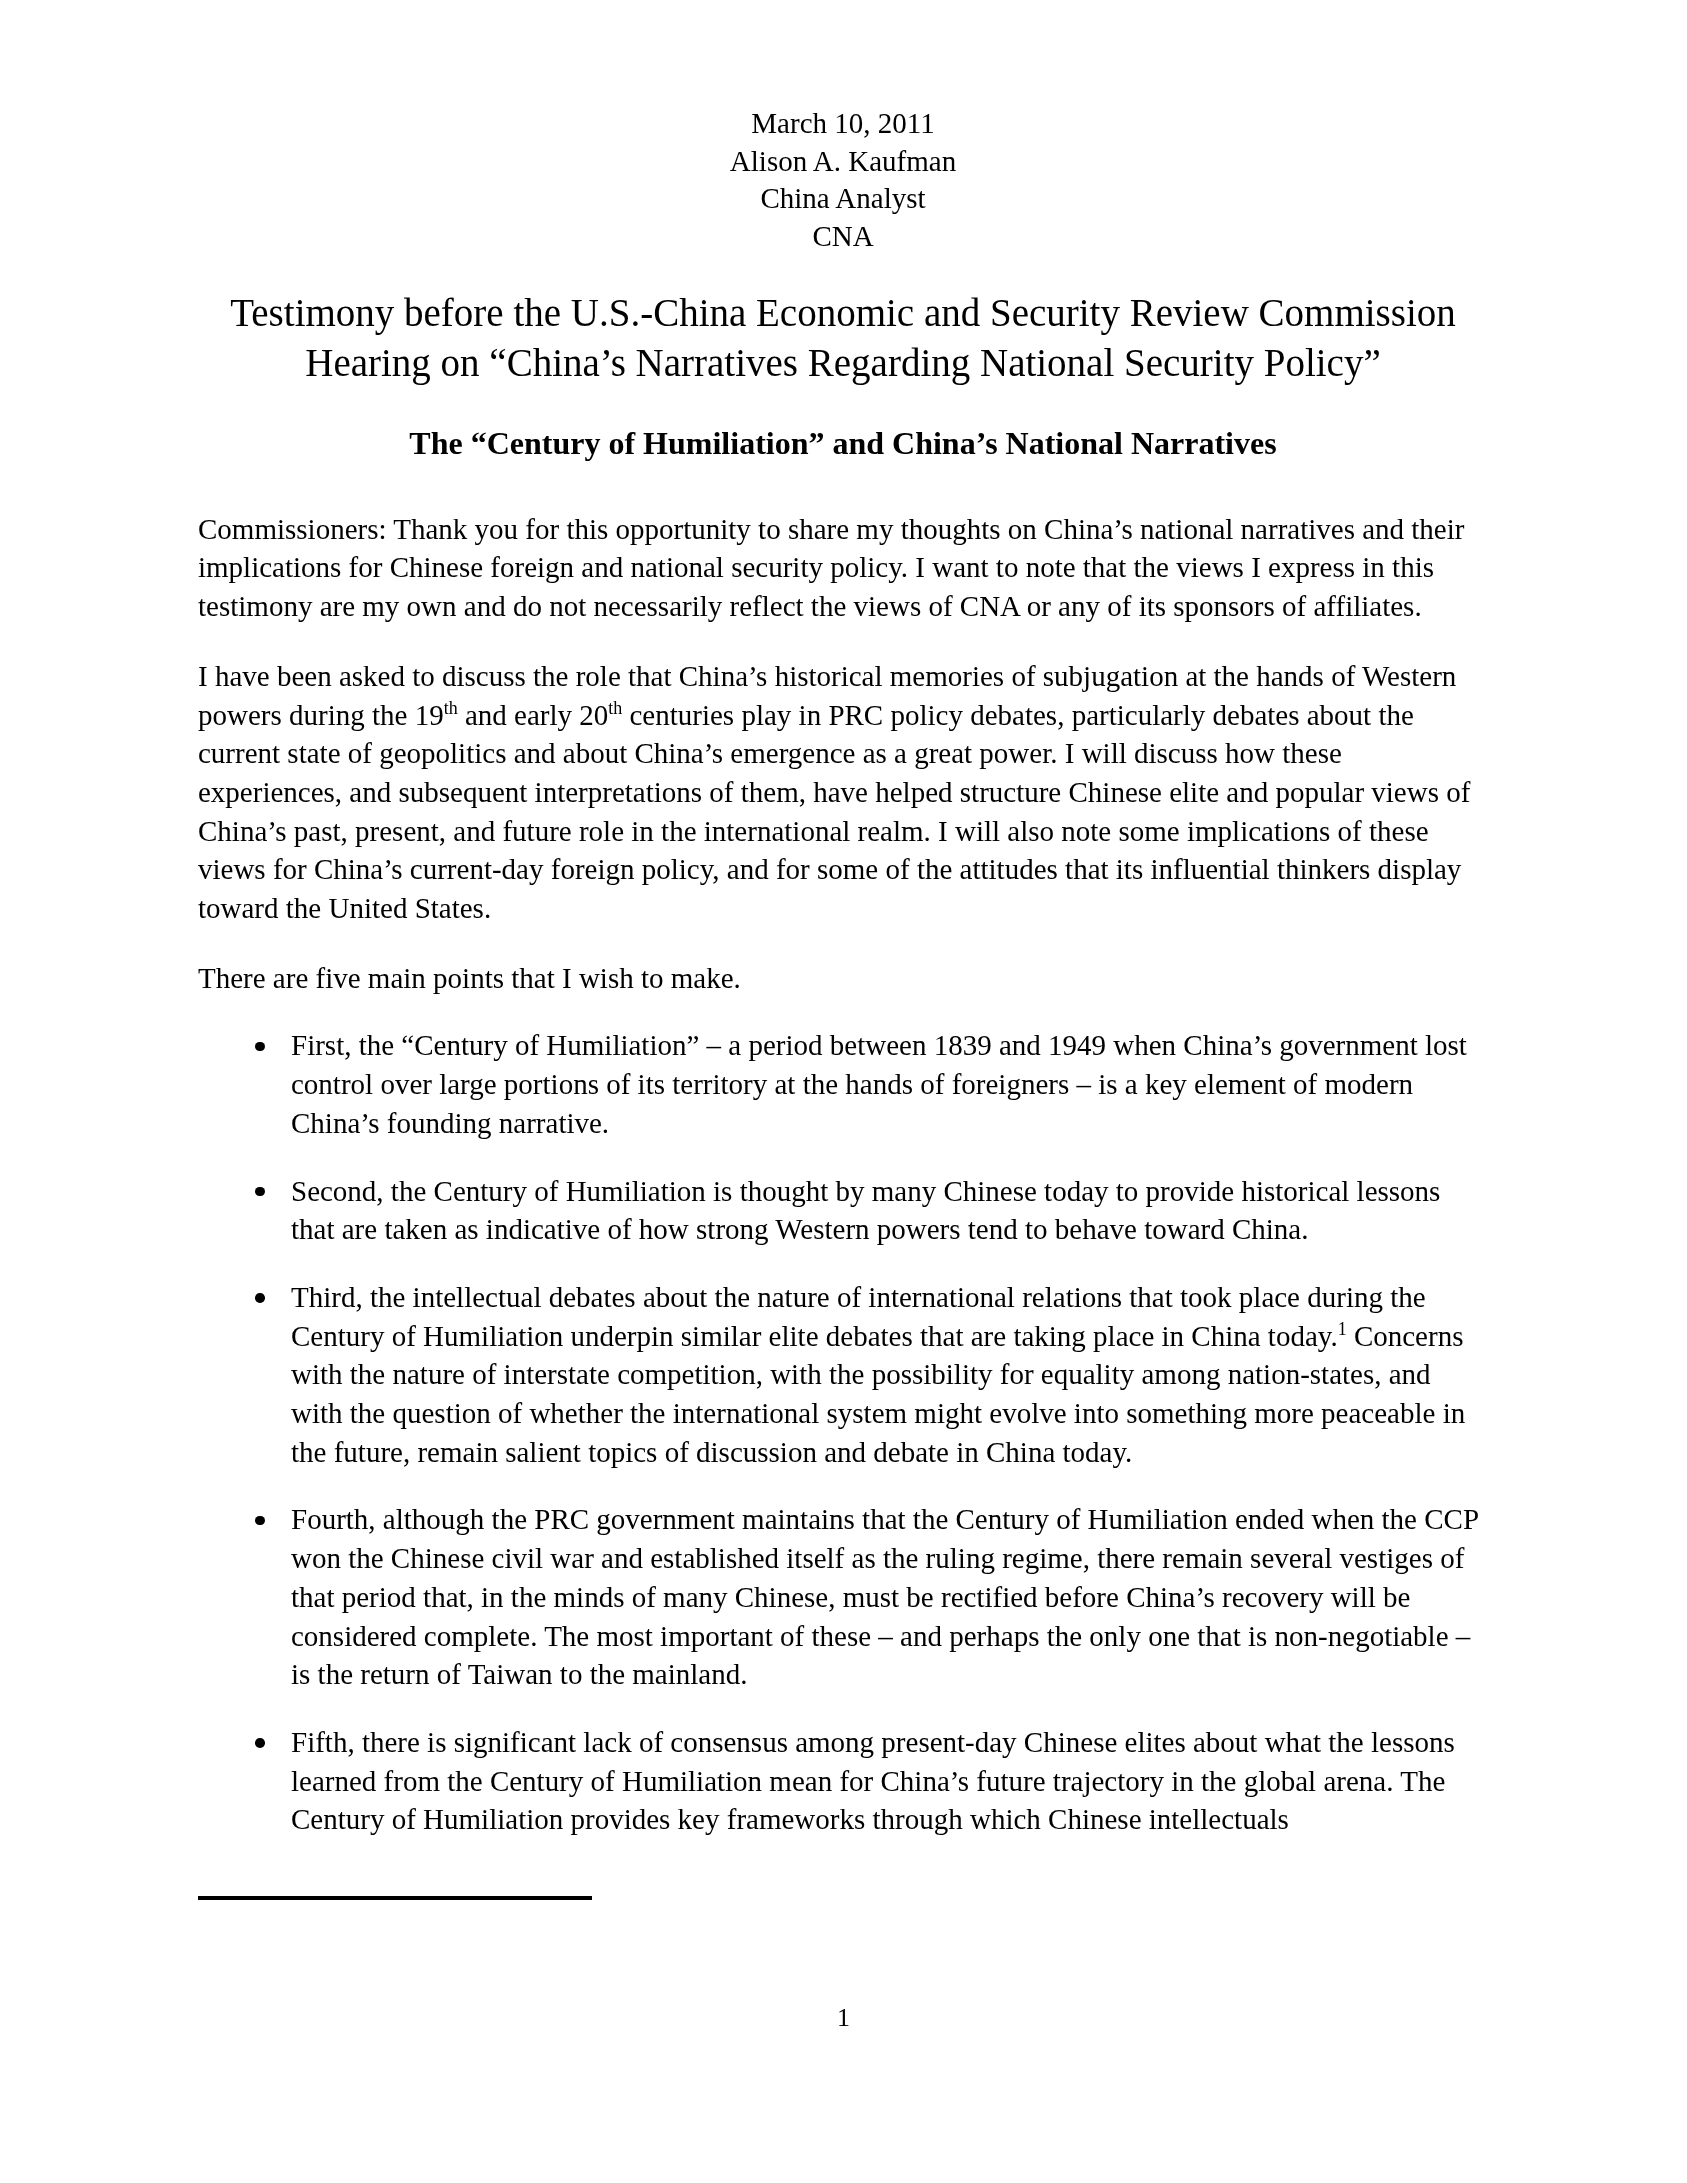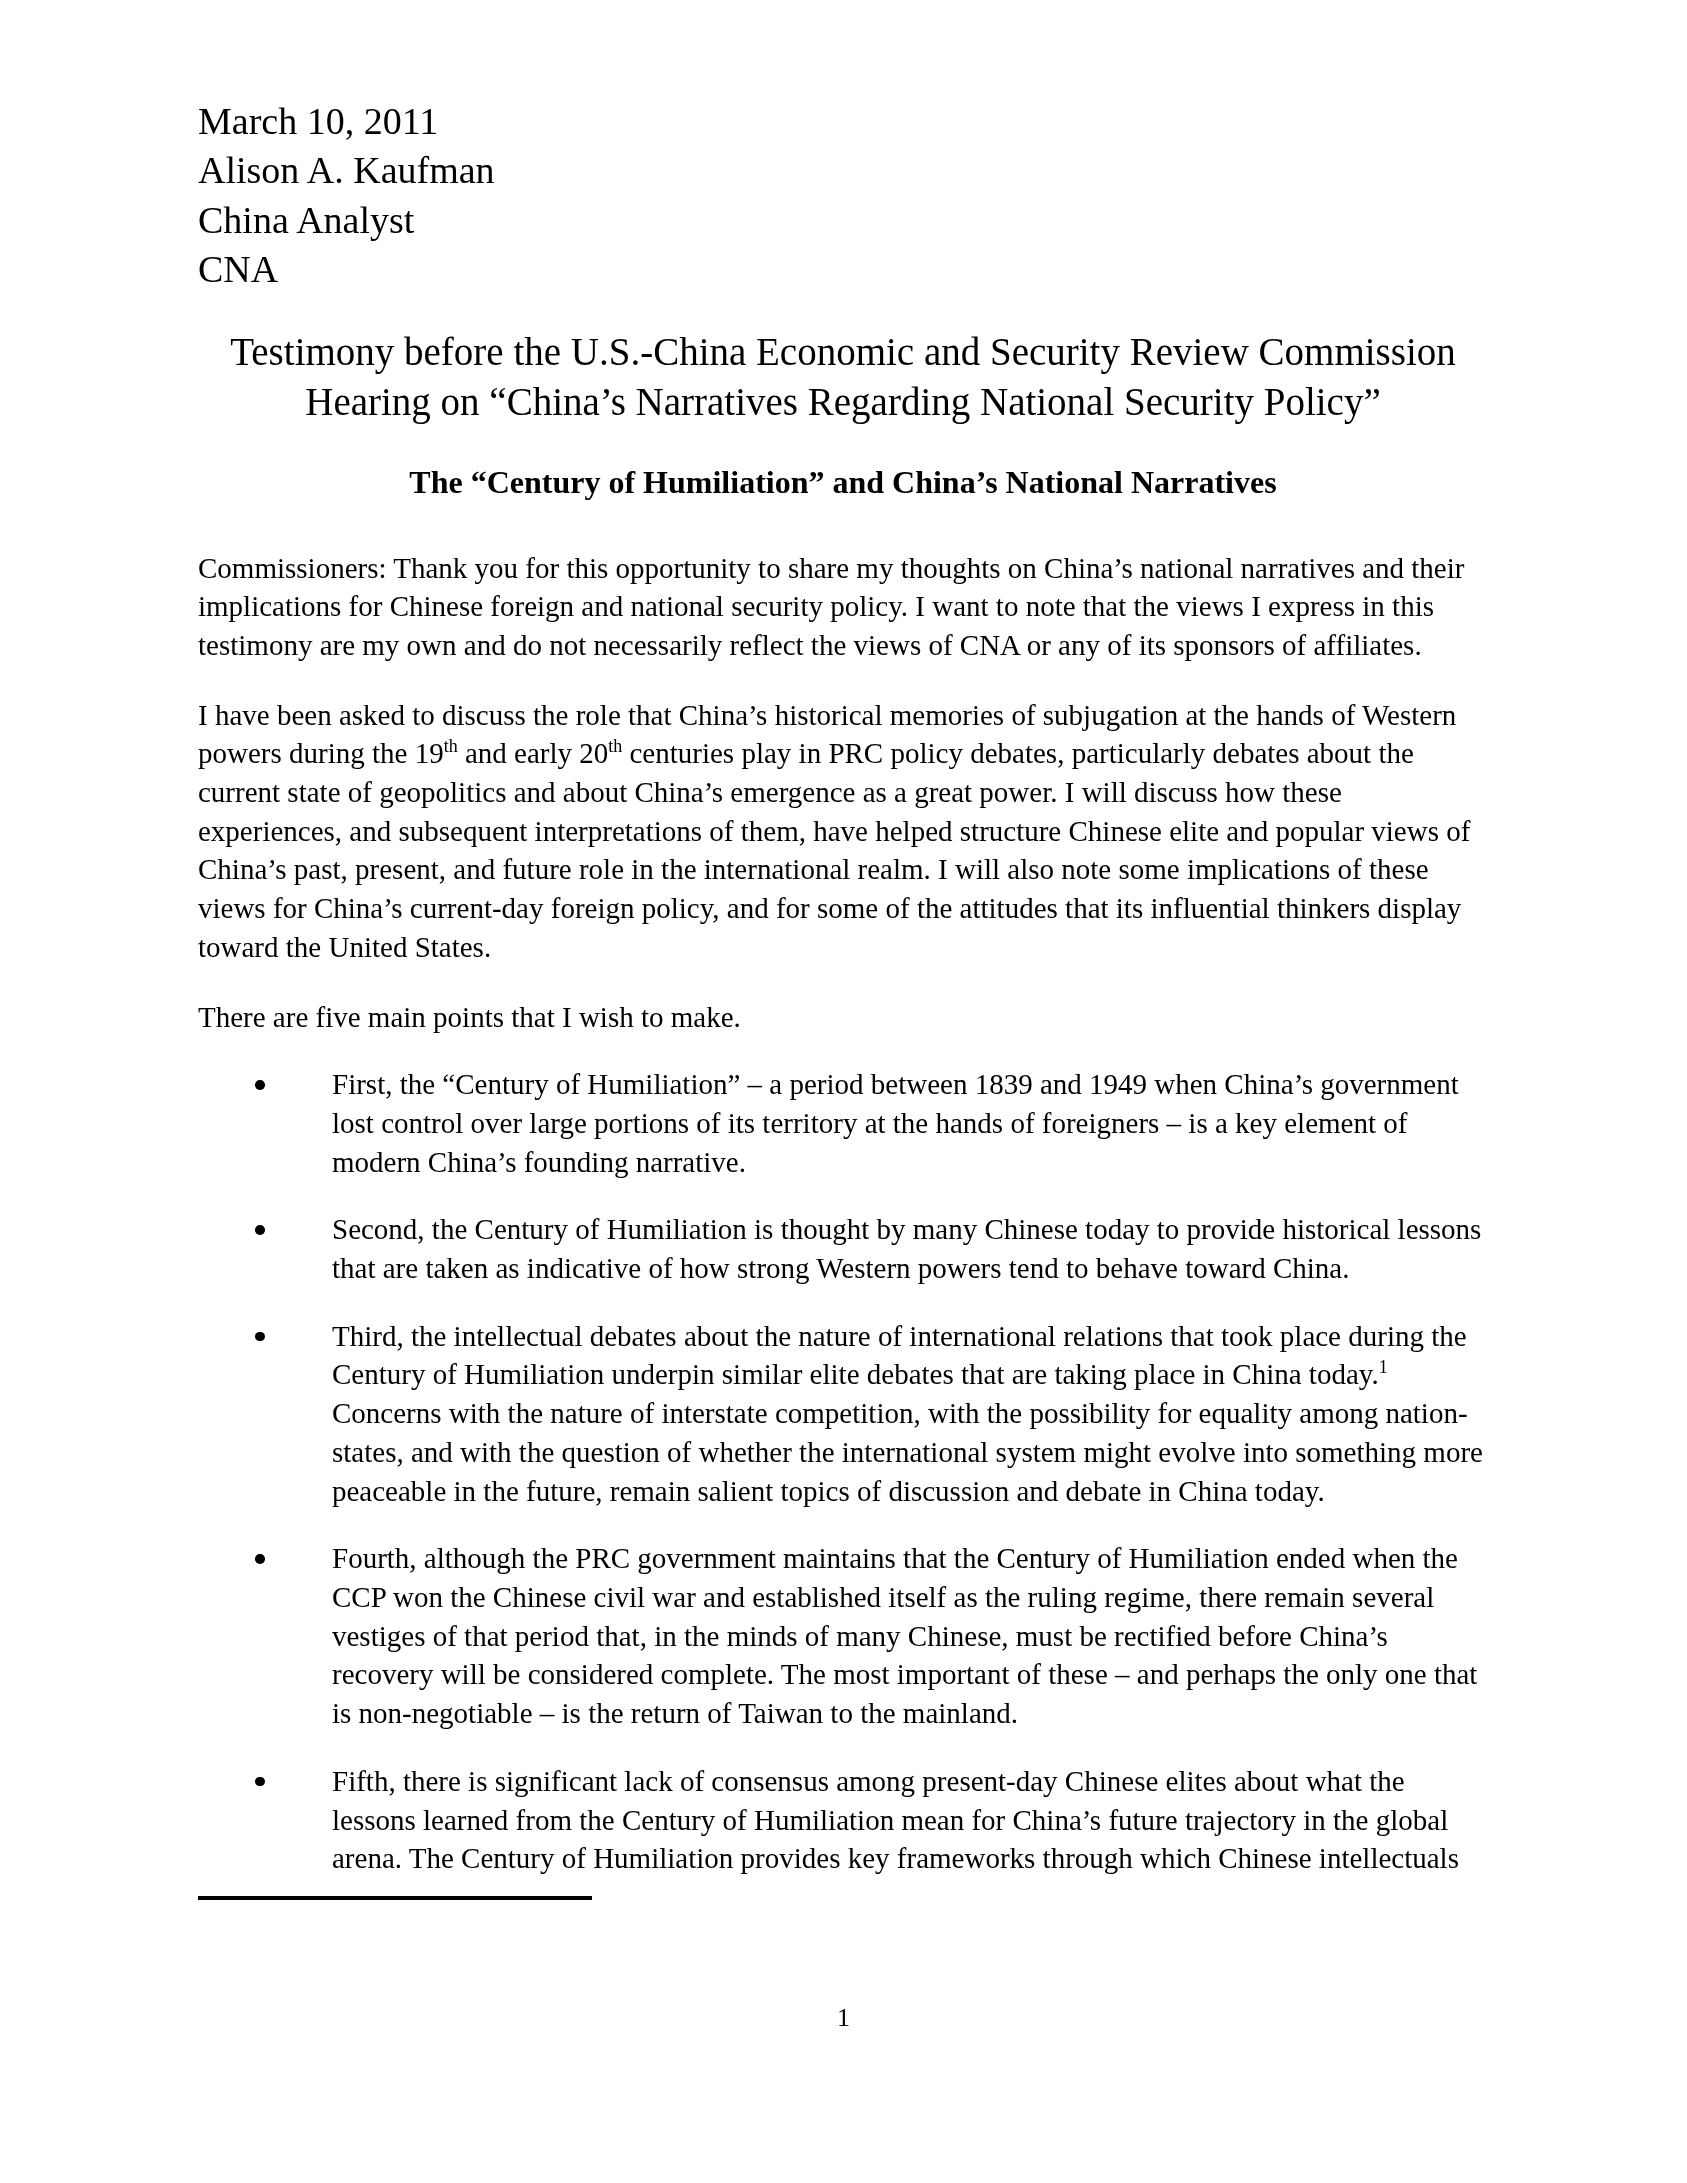--- a/index.html
+++ b/index.html
@@ -21,23 +21,25 @@
     overflow: hidden;
   }
   .content {
     position: absolute;
     left: 198px;
     top: 0;
     width: 1290px;
   }
   
   .header-block {
-    font-size: 38px;
+    text-align: center;
+    font-size: 29px;
     line-height: 1.30;
     padding-top: 97px;
+    margin-top: 8px;
   }
   .header-line {
     display: block;
     white-space: pre;
   }
   .hearing-block {
     text-align: center;
     font-size: 39px;
     line-height: 1.30;
     padding-top: 32px;
@@ -86,21 +88,20 @@
     position: absolute;
     left: 57px;
     top: 0.52em;
     width: 9.5px;
     height: 9.5px;
     background: #000000;
     border-radius: 50%;
   }
   .li-text {
     display: block;
-    margin-left: 41px;
   }
   
   .footnote-area {
     position: absolute;
     left: 198px;
     top: 1896px;
     width: 1290px;
   }
   .footnote-rule {
     width: 394px;

